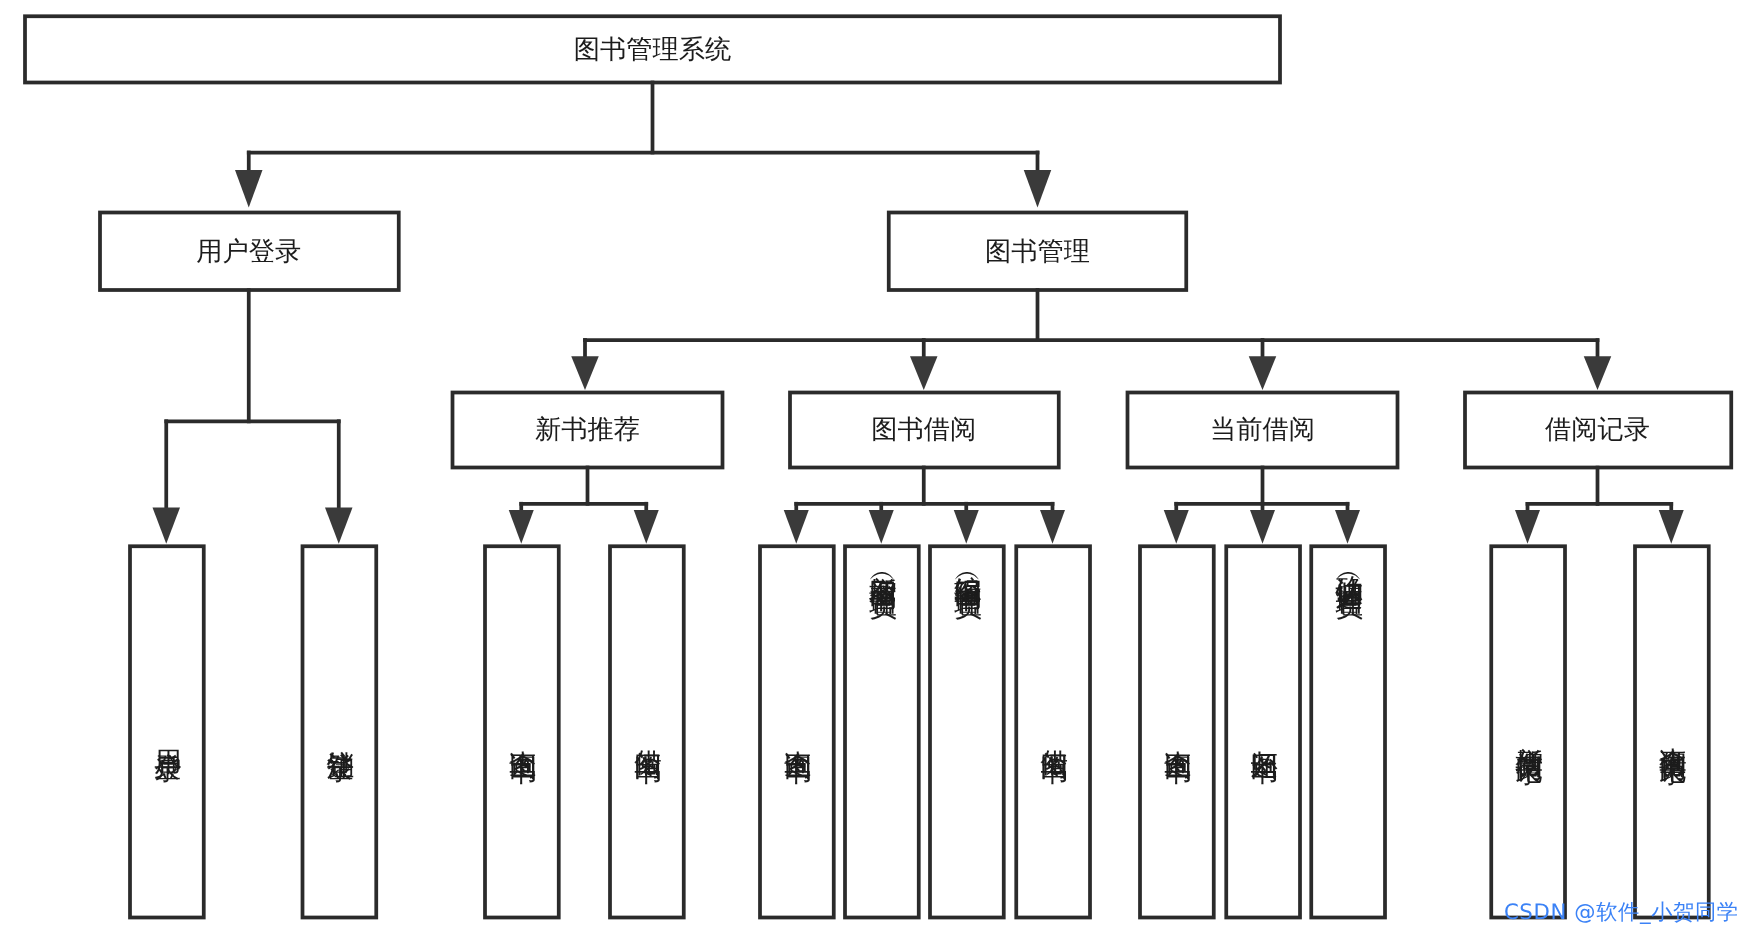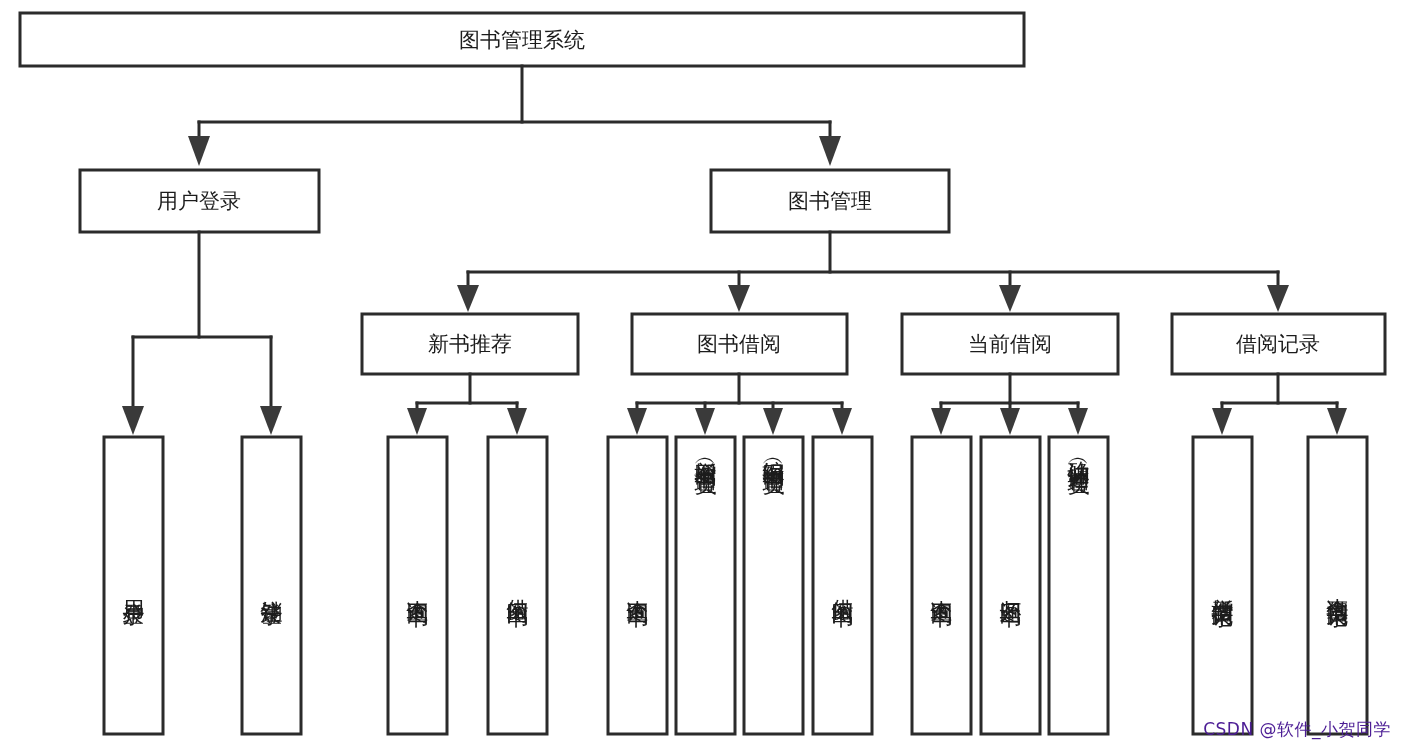--- a/index.html
+++ b/index.html
@@ -66,21 +66,21 @@
     color: #1c1c1c;
     white-space: nowrap;
     text-align: center;
   }
   #watermark {
     position: absolute;
     right: 14px;
     bottom: 6px;
     font-family: "DejaVu Sans", "Liberation Sans", sans-serif;
     font-size: 17px;
-    color: #4c1d95;
+    color: #3b82f6;
     letter-spacing: 0.5px;
     white-space: nowrap;
   }
 </style>
 </head>
 <body>
 
 <div id="diagram-root">
 
   <svg id="flow-svg" viewBox="0 0 1405 747">

